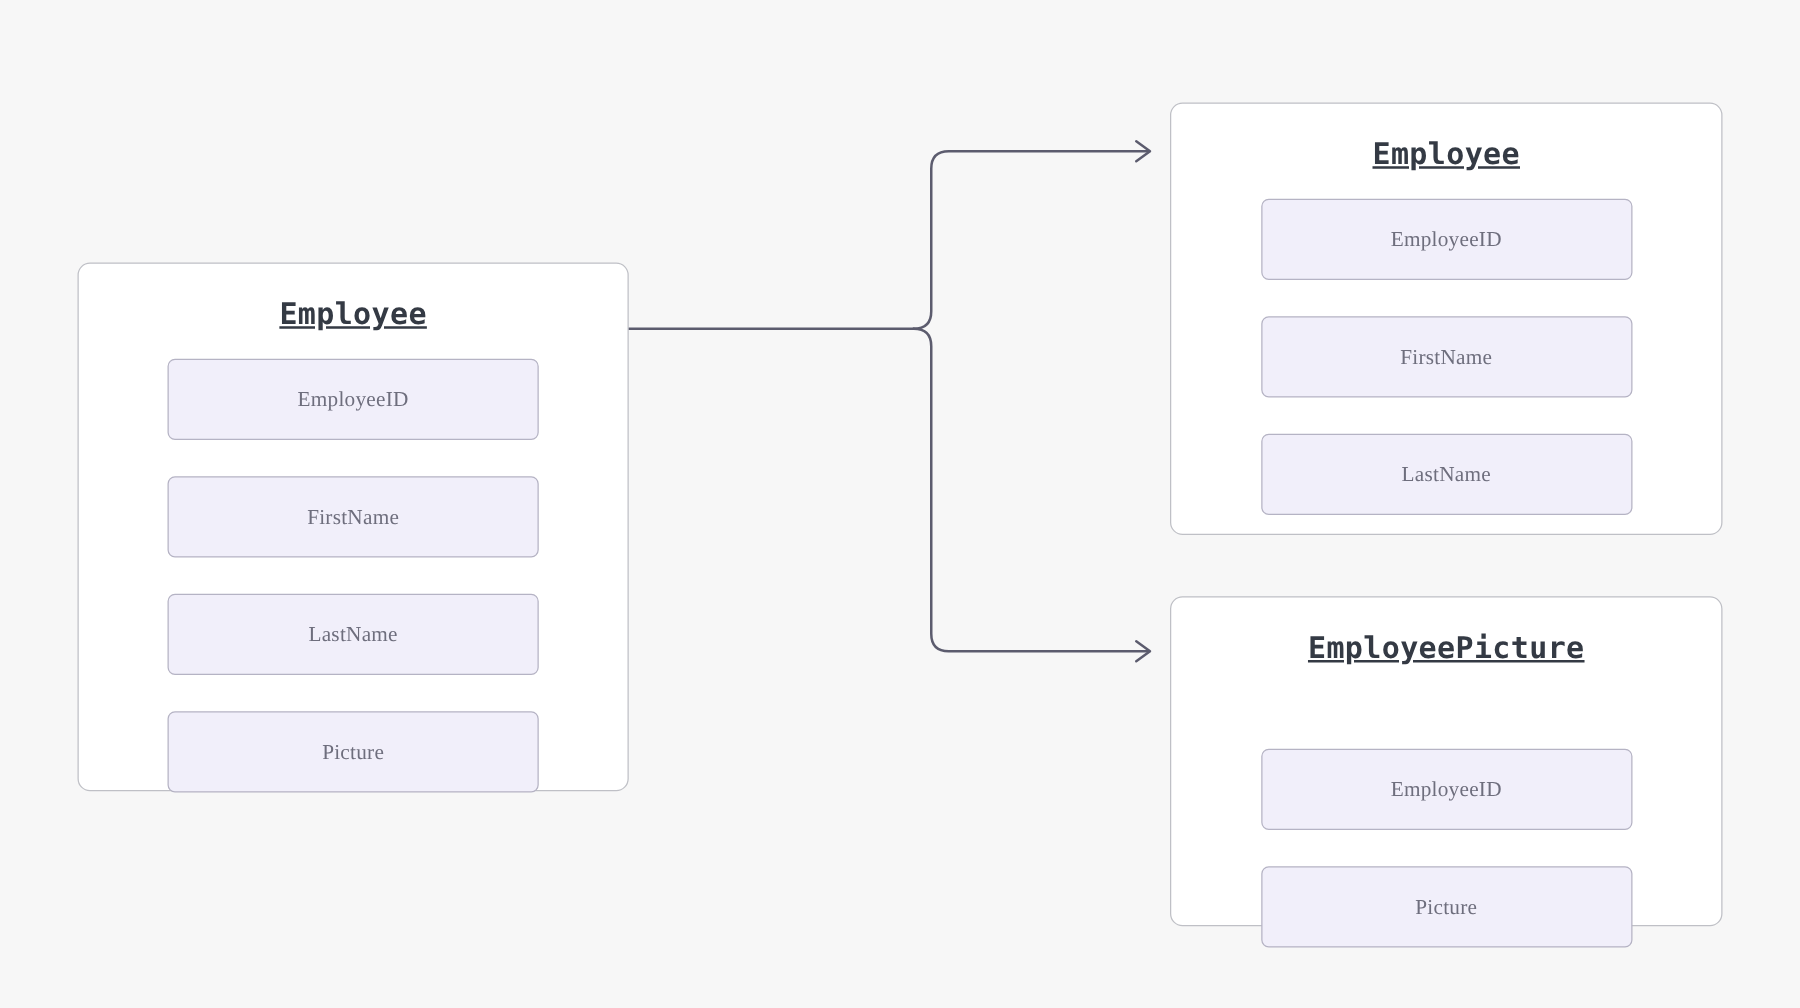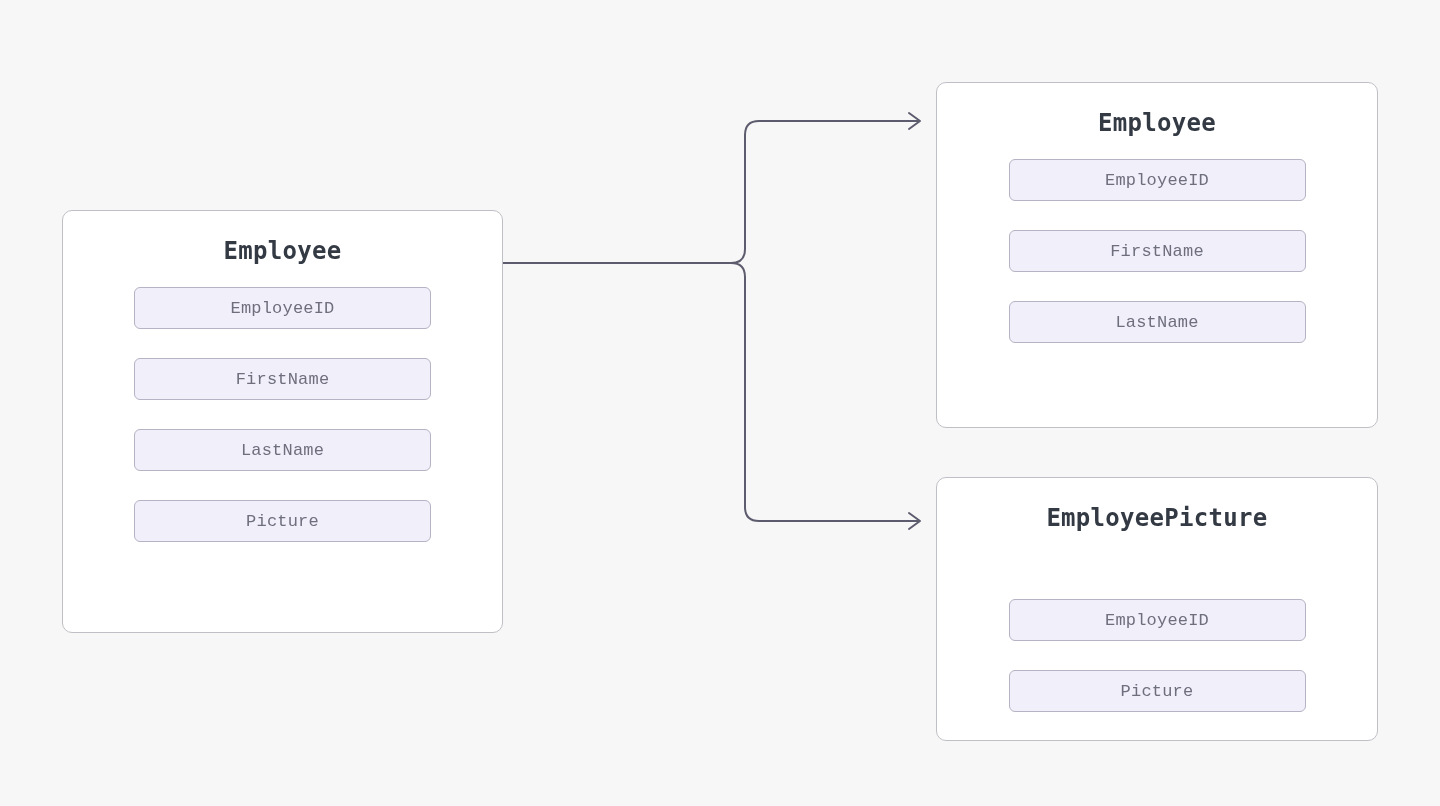--- a/index.html
+++ b/index.html
@@ -72,47 +72,48 @@
   .entity-title {
     font-family: "DejaVu Sans Mono", "Liberation Mono", monospace;
     font-size: 24px;
     font-weight: bold;
     color: #343a44;
     letter-spacing: 0.3px;
     line-height: 1;
     margin: 0;
     text-align: center;
     user-select: none;
+    text-decoration: underline;
   }
 
   .field-list {
     margin: 0;
     padding: 0;
     list-style: none;
     width: 100%;
     display: flex;
     flex-direction: column;
     align-items: center;
   }
 
   .card-source .field-list { margin-top: 24px; }
   .card-target-top .field-list { margin-top: 24px; }
   .card-target-bottom .field-list { margin-top: 24px; }
 
   .field-pill {
     box-sizing: border-box;
     width: 297px;
-    height: 42px;
+    height: 65px;
     background: #f1effa;
     border: 1.4px solid #b5b3c4;
     border-radius: 6px;
     display: flex;
     align-items: center;
     justify-content: center;
-    font-family: Liberation Mono, monospace;
+    font-family: Liberation Serif, serif;
     font-size: 17px;
     color: #6e6e7d;
     letter-spacing: 0.2px;
     margin-bottom: 29px;
     user-select: none;
   }
 
   .field-pill:last-child { margin-bottom: 0; }
 </style>
 </head>

